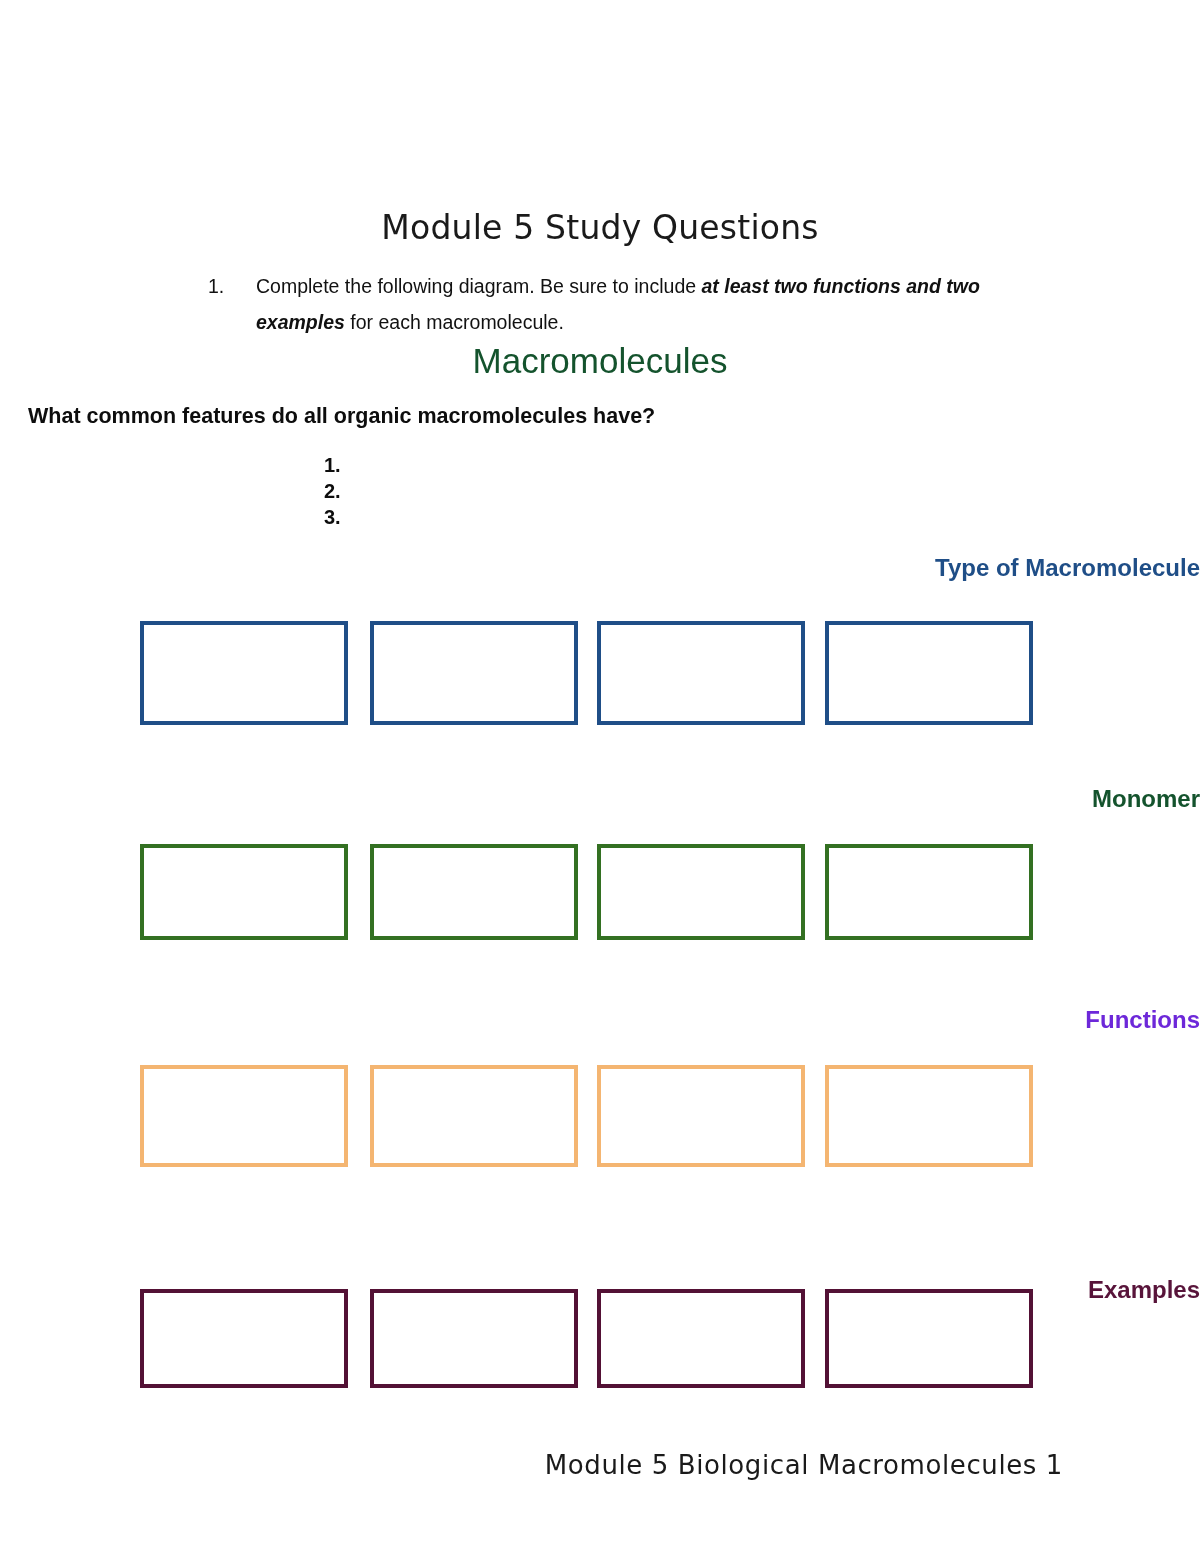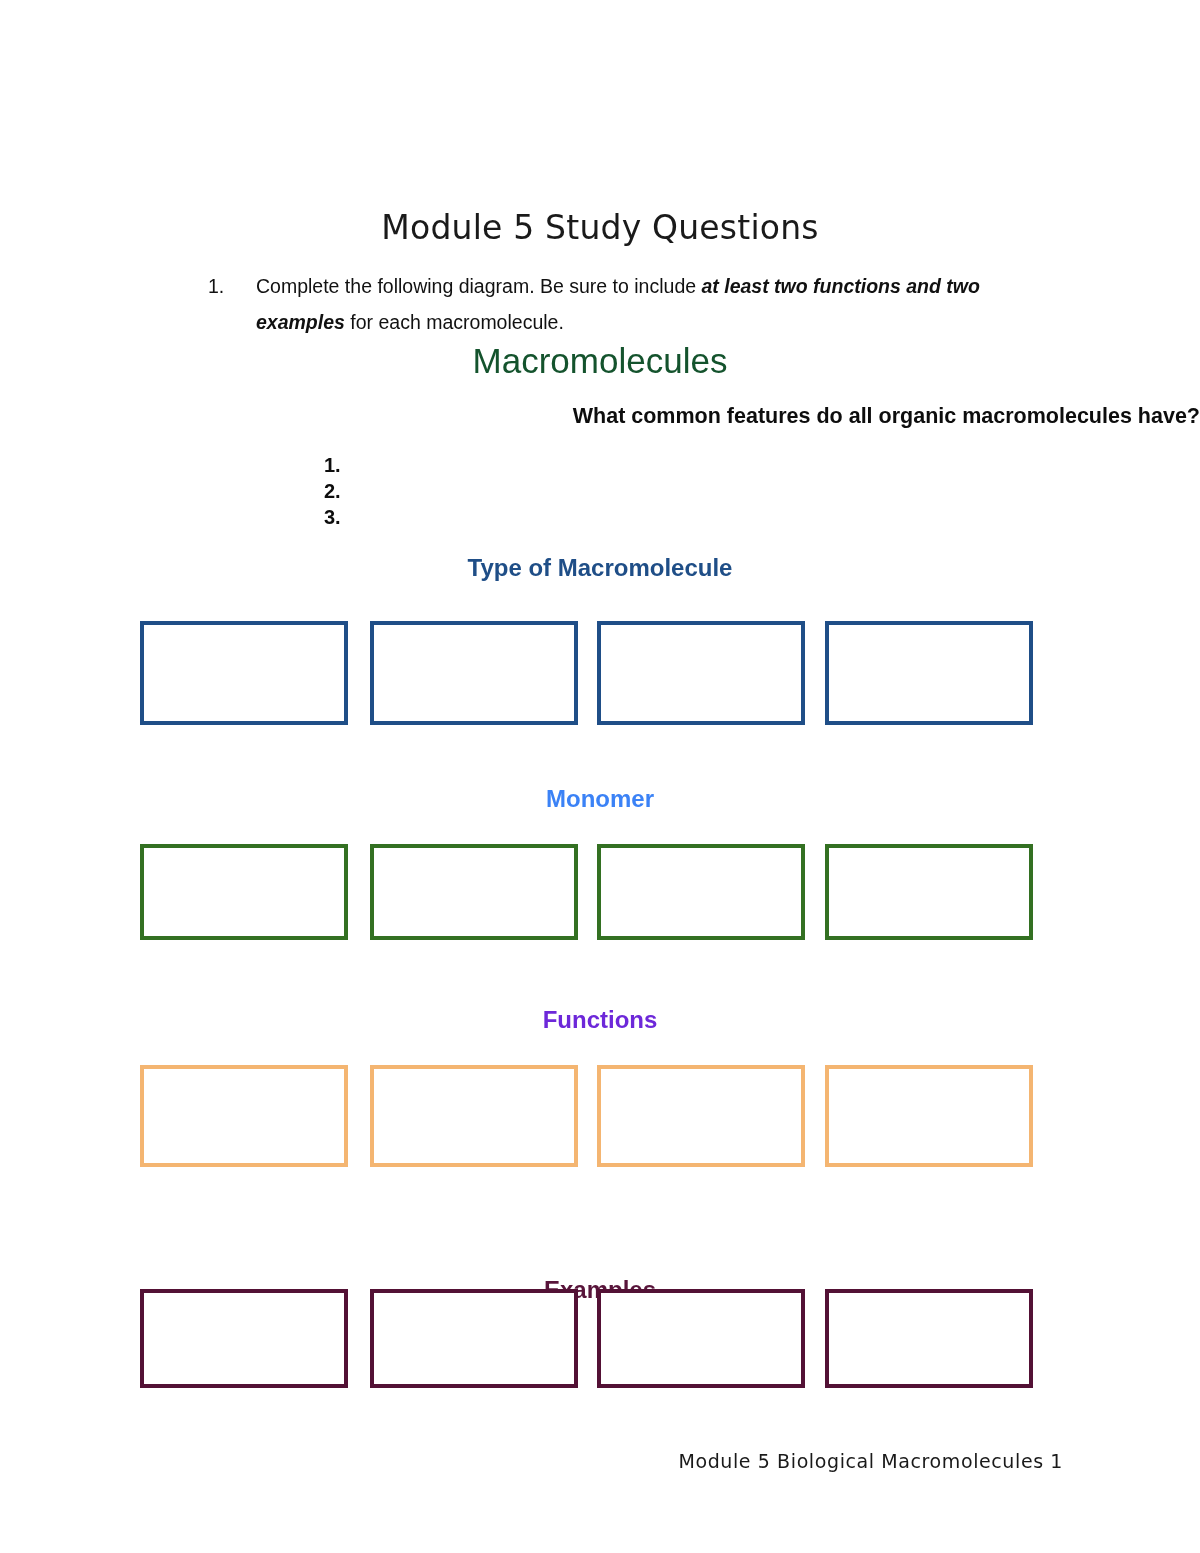--- a/index.html
+++ b/index.html
@@ -76,21 +76,21 @@
     font-weight: 400;
     color: #14532d;
   }
 
   
   .features-q {
     position: absolute;
     left: 0;
     right: 0;
     top: 404px;
-    text-align: right;
+    text-align: left;
     font-family: "Liberation Sans", sans-serif;
     font-size: 21.5px;
     font-weight: bold;
     color: #0d0d0d;
     padding-left: 28px;
   }
 
   .features-list {
     position: absolute;
     left: 324px;
@@ -104,27 +104,27 @@
   .features-list .fl-item {
     white-space: pre;
     height: 26px;
   }
 
   
   .section-head {
     position: absolute;
     left: 0;
     right: 0;
-    text-align: center;
+    text-align: right;
     font-family: "Liberation Sans", sans-serif;
     font-weight: bold;
     font-size: 24px;
   }
   .section-head.type      { top: 554px; color: #1F4E87; }
-  .section-head.monomer   { top: 785px; color: #3b82f6; }
+  .section-head.monomer   { top: 785px; color: #14532d; }
   .section-head.functions { top: 1006px; color: #6d28d9; }
   .section-head.examples  { top: 1276px; color: #58143A; }
 
   
   .box-row {
     position: absolute;
     left: 0;
     width: 1200px;
     height: 104px;
   }
@@ -150,21 +150,21 @@
   .row-monomer .ans-box   { border-width: 4px; border-color: #337022; height: 96px; }
   .row-functions .ans-box { border-width: 4px; border-color: #F4B571; height: 102px; }
   .row-examples .ans-box  { border-width: 4px; border-color: #531135; height: 99px; }
 
   
   .footer {
     position: absolute;
     right: 137px;
     top: 1450px;
     font-family: "DejaVu Sans", sans-serif;
-    font-size: 19px;
+    font-size: 26px;
     letter-spacing: 0.6px;
     color: #1a1a1a;
     white-space: nowrap;
   }
 </style>
 </head>
 <body>
 
 <div class="page">
 

